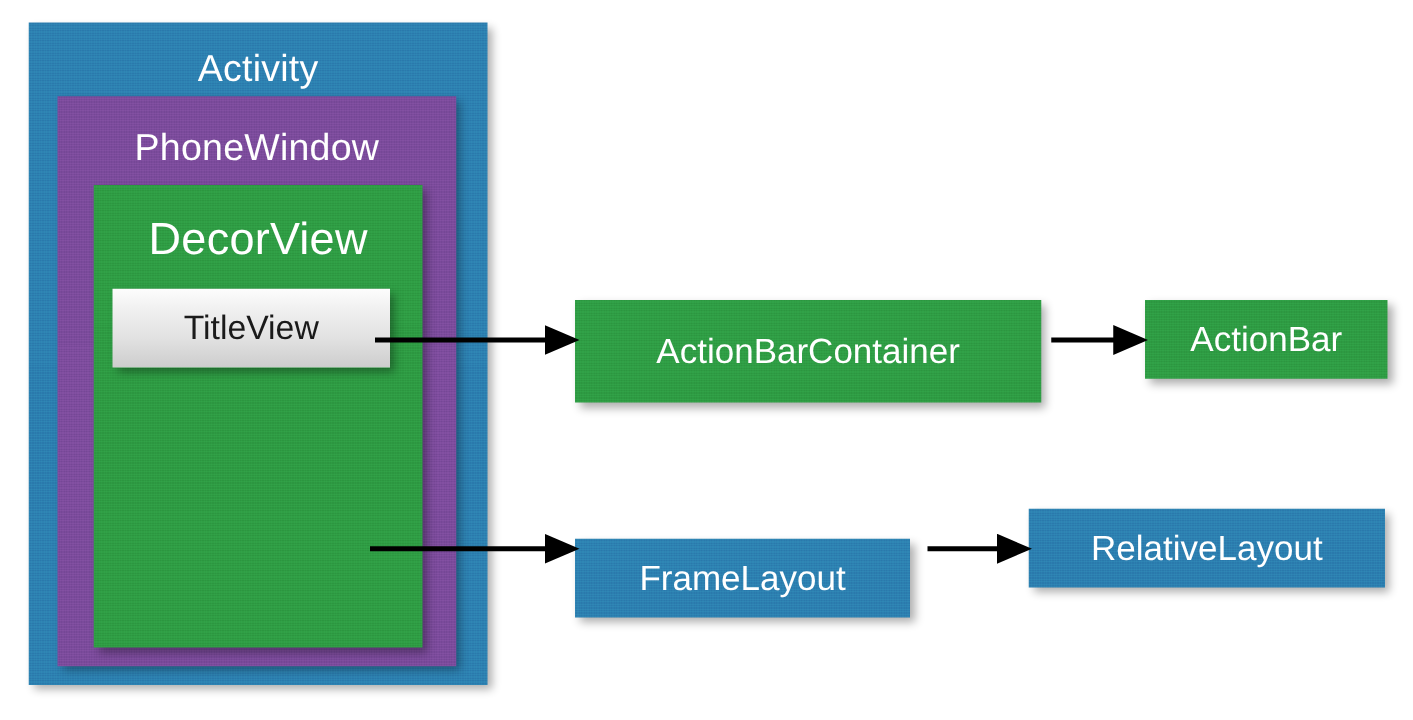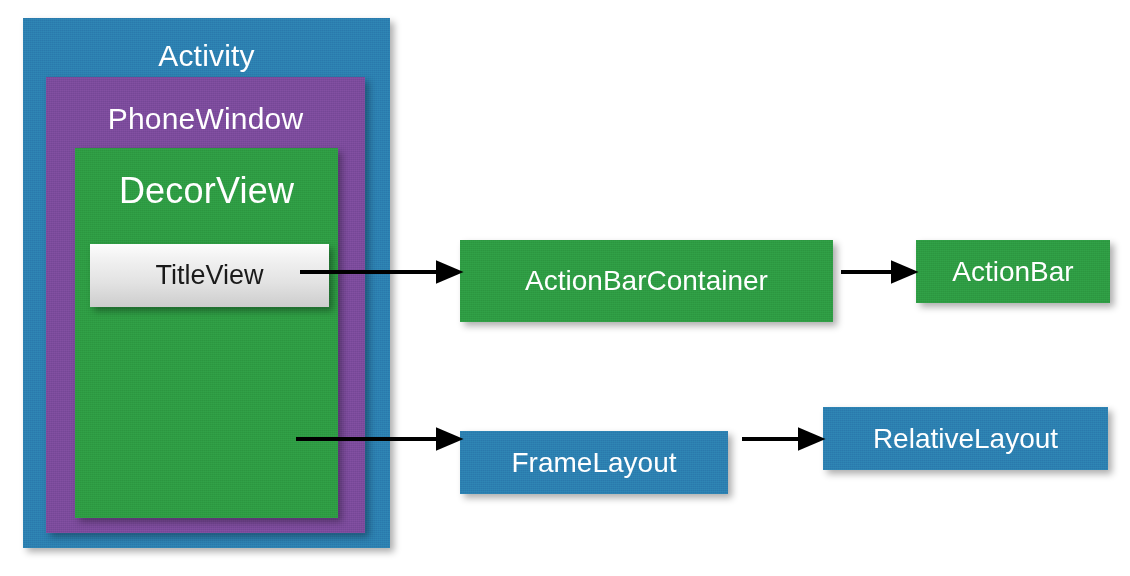--- a/index.html
+++ b/index.html
@@ -83,21 +83,21 @@
     box-shadow: 4px 4px 7px rgba(0,0,0,0.35);
   }
   .gray-box > .label {
     color: #1a1a1a;
     white-space: nowrap;
     line-height: 1;
     font-weight: 400;
   }
 
   #titleview {
-    left: 90px; top: 244px; width: 239px; height: 63px;
+    left: 90px; top: 231px; width: 222px; height: 63px;
     align-items: center;
   }
   #titleview > .label { font-size: 27px; }
 
   #contentview {
     left: 90px; top: 307px; width: 235px; height: 193px;
     align-items: center;
   }
   #contentview > .label { font-size: 27px; }
 

